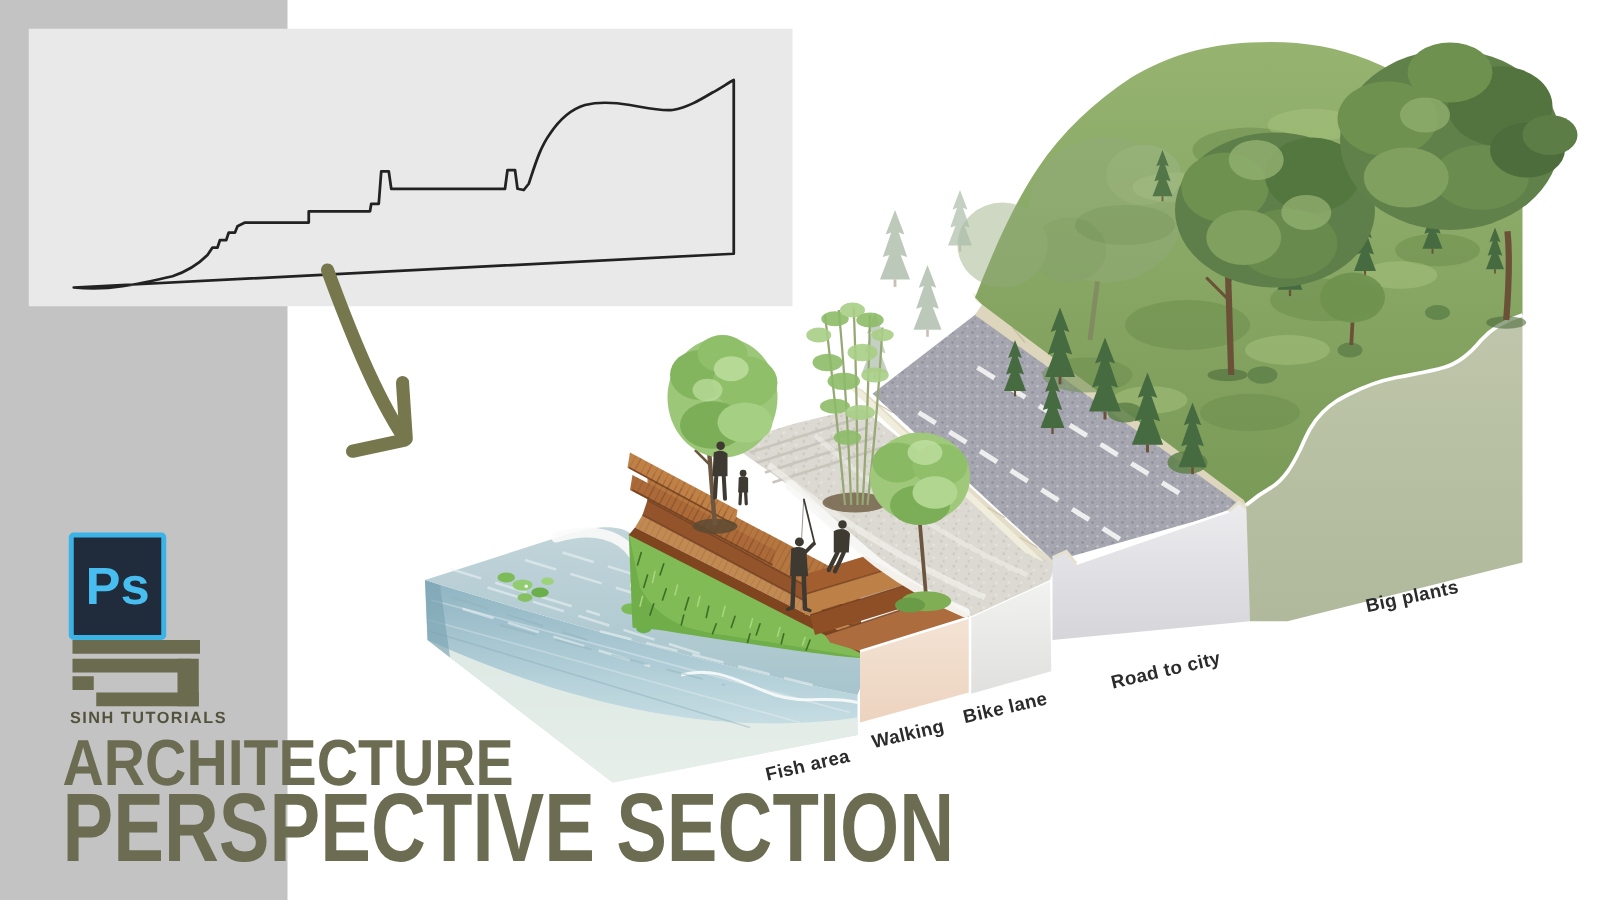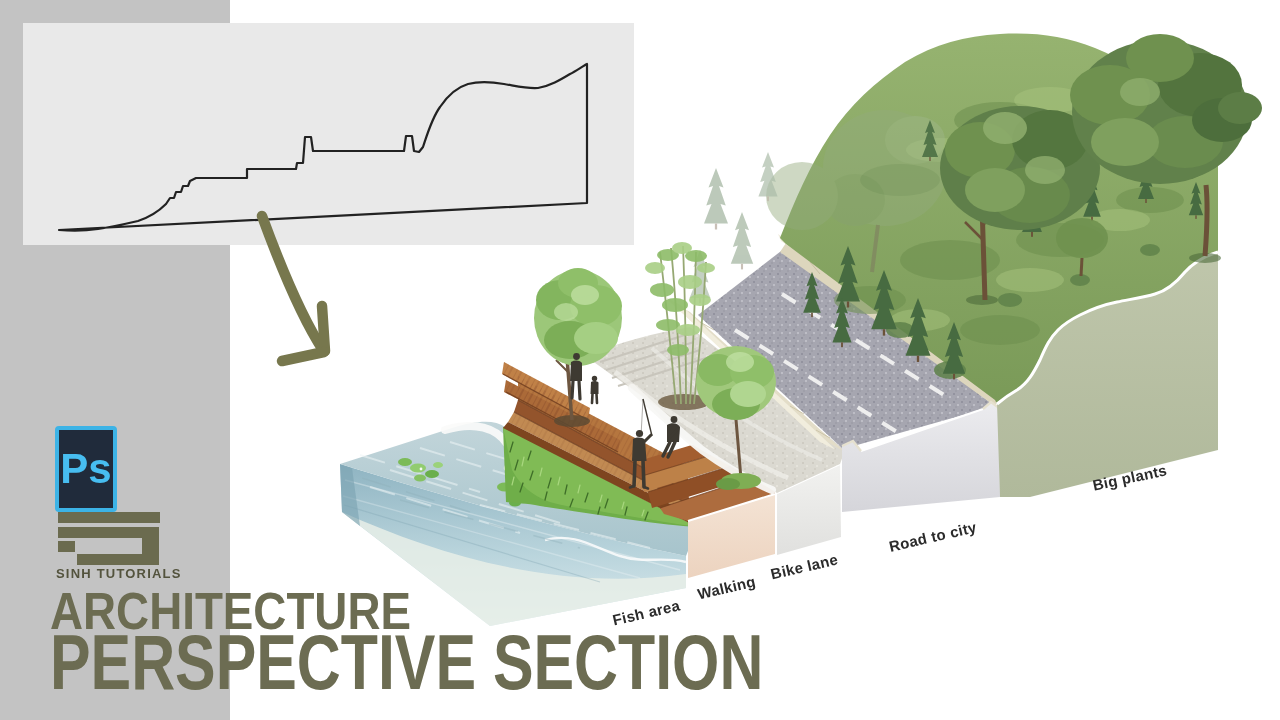--- a/index.html
+++ b/index.html
@@ -6,21 +6,21 @@
   body{width:1280px;height:720px;position:relative;overflow:hidden;background:#ffffff;
        font-family:"Liberation Sans",sans-serif;}
   .abs{position:absolute;}
   
   #gray-column{left:0;top:0;width:230px;height:720px;background:var(--gray-column,#c3c3c3);}
   
   #sketch-panel{left:23px;top:23px;width:611px;height:222px;background:var(--panel,#e9e9e9);}
   
   #scene{left:0;top:0;width:1280px;height:720px;}
   
-  #ps-logo{left:55px;top:426px;width:62px;height:86px;background:var(--ps-bg,#202b3b);
+  #ps-logo{left:55px;top:426px;width:78px;height:86px;background:var(--ps-bg,#202b3b);
            border:4px solid var(--ps-accent,#3cb3e6);box-sizing:border-box;border-radius:4px;
            display:flex;align-items:center;justify-content:center;}
   #ps-logo span{color:var(--ps-text,#47bdf0);font-size:42px;font-weight:bold;line-height:1;}
   
   #sinh-logo{left:55px;top:509px;width:120px;height:62px;}
   #sinh-name{left:56px;top:566px;font-size:13px;font-weight:800;letter-spacing:1.2px;
              color:var(--sinh-text,#53533d);}
   
   .title{color:var(--title,#6c6c52);font-weight:800;line-height:1;white-space:nowrap;
          transform-origin:left top;}

